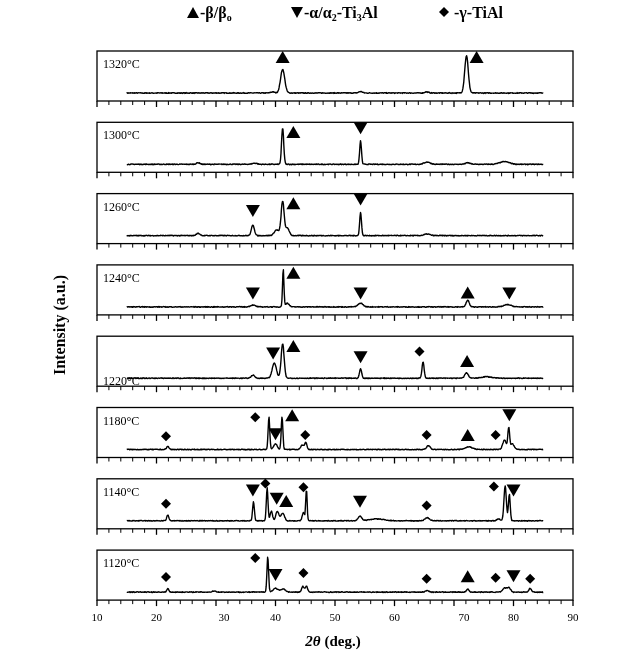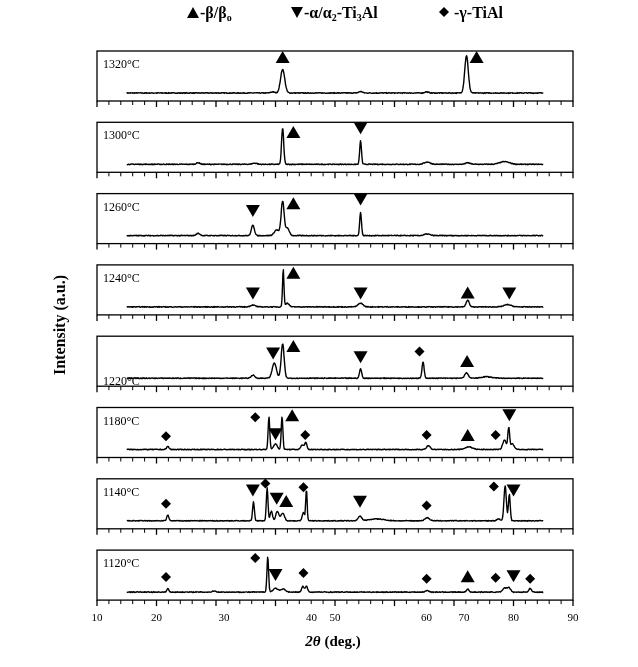--- a/index.html
+++ b/index.html
@@ -432,23 +432,23 @@
 </div>
 
 <div class="ylabel">Intensity (a.u.)</div>
 
 <div class="xlabel"><i>2θ</i><span> (deg.)</span></div>
 
 <div id="tick-labels">
     <div class="tick-label" style="left: 97px;">10</div>
     <div class="tick-label" style="left: 156.5px;">20</div>
     <div class="tick-label" style="left: 208px; margin-left: 16px;">30</div>
-    <div class="tick-label" style="left: 275.5px; margin-left: 36px;">40</div>
+    <div class="tick-label" style="left: 275.5px;">40</div>
     <div class="tick-label" style="left: 335px;">50</div>
-    <div class="tick-label" style="left: 394.5px; margin-left: 32px;">60</div>
+    <div class="tick-label" style="left: 394.5px;">60</div>
     <div class="tick-label" style="left: 454px; margin-left: 10px;">70</div>
     <div class="tick-label" style="left: 513.5px;">80</div>
     <div class="tick-label" style="left: 573px;">90</div>
   </div>
 <div id="panel-labels">
     <div class="panel-label" style="left: 103px; top: 57px;">1320°C</div>
     <div class="panel-label" style="left: 103px; top: 128.3px;">1300°C</div>
     <div class="panel-label" style="left: 103px; top: 199.6px;">1260°C</div>
     <div class="panel-label" style="left: 103px; top: 270.9px;">1240°C</div>
     <div class="panel-label" style="left: 103px; top: 342.2px; margin-top: 32px;">1220°C</div>

